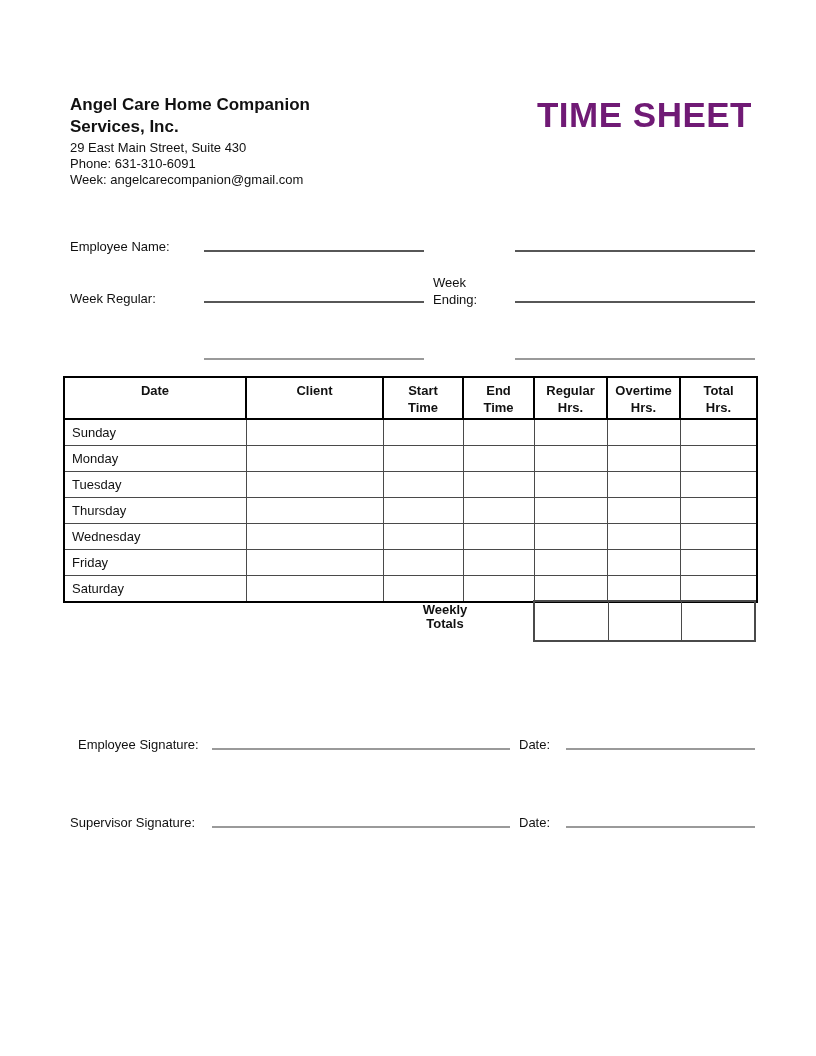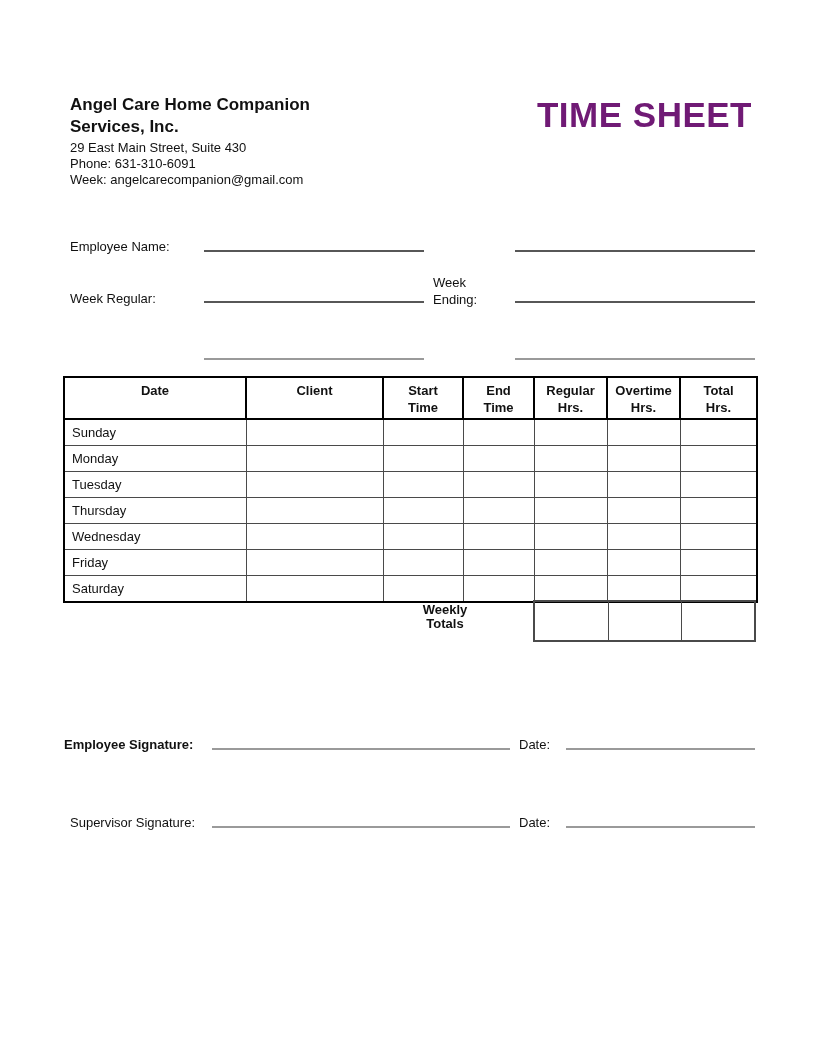--- a/index.html
+++ b/index.html
@@ -192,21 +192,21 @@
 Totals</div>
     <div class="totals-boxes">
       <div class="totals-div" style="left:73px;"></div>
       <div class="totals-div" style="left:146px;"></div>
       <div class="abs" style="left:0;top:0;width:73px;height:100%;"></div>
       <div class="abs" style="left:74px;top:0;width:72px;height:100%;"></div>
       <div class="abs" style="left:147px;top:0;width:72px;height:100%;"></div>
     </div>
   </div>
 
-  <div class="abs lbl" style="left:64px;top:737px;font-weight:bold;">Employee Signature:</div>
+  <div class="abs lbl" style="left:78px;top:737px;">Employee Signature:</div>
   <div class="line line-gray" style="left:212px;top:748px;width:298px;"></div>
   <div class="abs lbl" style="left:519px;top:737px;">Date:</div>
   <div class="line line-gray" style="left:566px;top:748px;width:189px;"></div>
 
   <div class="abs lbl" style="left:70px;top:815px;">Supervisor Signature:</div>
   <div class="line line-gray" style="left:212px;top:826px;width:298px;"></div>
   <div class="abs lbl" style="left:519px;top:815px;">Date:</div>
   <div class="line line-gray" style="left:566px;top:826px;width:189px;"></div>
 
 </div>

